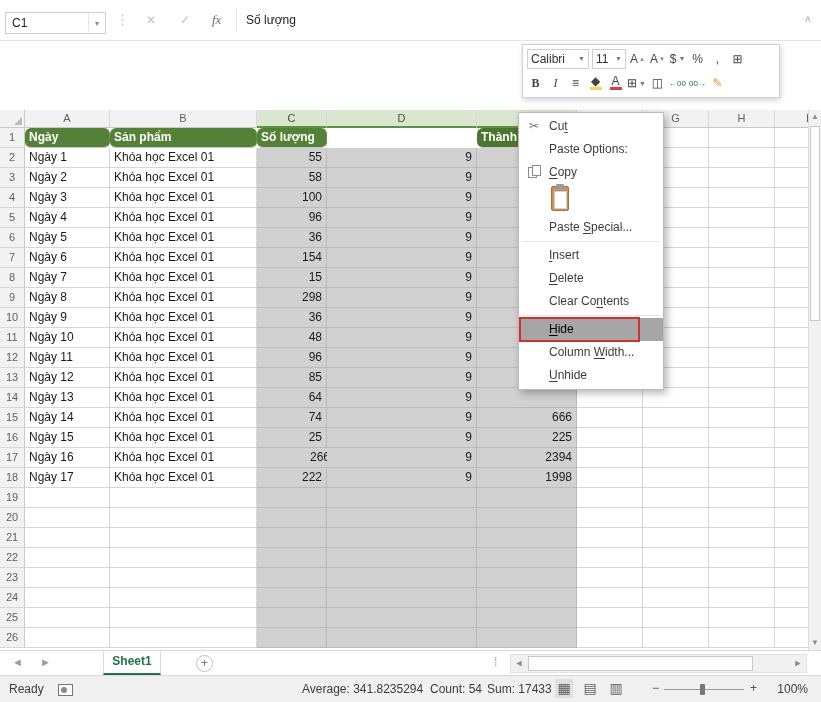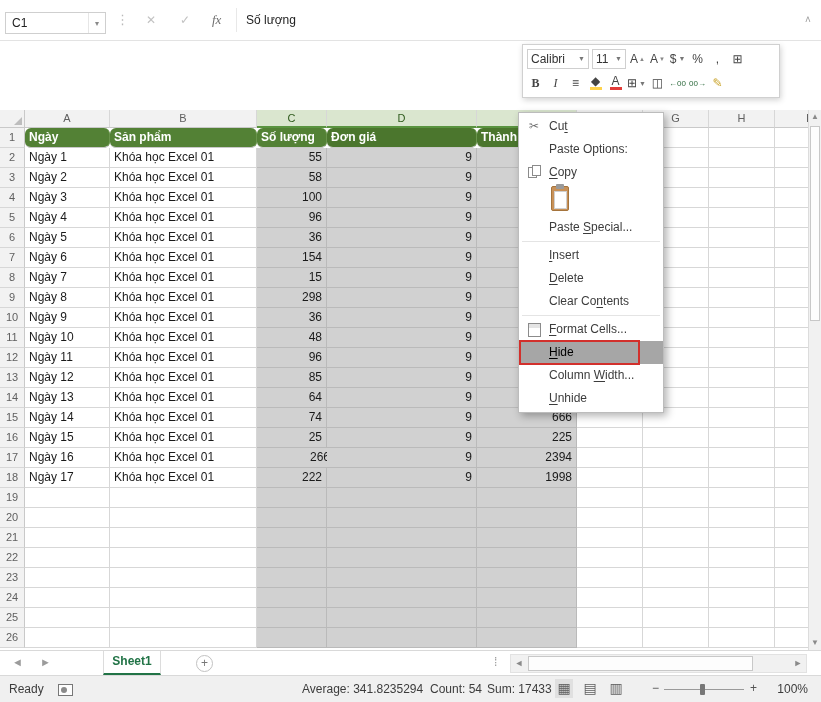--- a/index.html
+++ b/index.html
@@ -214,21 +214,20 @@
         <div class="col-h" style="left: 577px; width: 66px;">F</div>
         <div class="col-h" style="left: 643px; width: 66px;">G</div>
         <div class="col-h" style="left: 709px; width: 66px;">H</div>
         <div class="col-h" style="left: 775px; width: 66px;">I</div>
       </div>
     <div id="grid-body">
         <div class="row-h" style="top: 0px;">1</div>
         <div class="cell cell-green" style="left: 25px; top: 0px; width: 85px;">Ngày</div>
         <div class="cell cell-green" style="left: 110px; top: 0px; width: 147px;">Sản phẩm</div>
         <div class="cell cell-green" style="left: 257px; top: 0px; width: 70px;">Số lượng</div>
-        <div class="cell cell-green cell-green-dark" style="left: 327px; top: 0px; width: 150px;">Đơn giá</div>
         <div class="cell cell-green cell-green-dark" style="left: 477px; top: 0px; width: 100px;">Thành tiền</div>
         <div class="cell" style="left: 577px; top: 0px; width: 66px;"></div>
         <div class="cell" style="left: 643px; top: 0px; width: 66px;"></div>
         <div class="cell" style="left: 709px; top: 0px; width: 66px;"></div>
         <div class="cell" style="left: 775px; top: 0px; width: 66px;"></div>
         <div class="row-h" style="top: 20px;">2</div>
         <div class="cell" style="left: 25px; top: 20px; width: 85px;">Ngày 1</div>
         <div class="cell" style="left: 110px; top: 20px; width: 147px;">Khóa học Excel 01</div>
         <div class="cell cell-sel num" style="left: 257px; top: 20px; width: 70px;">55</div>
         <div class="cell cell-sel num" style="left: 327px; top: 20px; width: 150px;">9</div>
@@ -488,21 +487,20 @@
         <span class="pi-clip">
           <span class="pi-page"></span>
         </span>
       </div>
       <div class="ctx-item"><span class="ctx-label">Paste <u>S</u>pecial...</span></div>
       <div class="ctx-sep"></div>
       <div class="ctx-item"><span class="ctx-label"><u>I</u>nsert</span></div>
       <div class="ctx-item"><span class="ctx-label"><u>D</u>elete</span></div>
       <div class="ctx-item"><span class="ctx-label">Clear Co<u>n</u>tents</span></div>
       <div class="ctx-sep"></div>
-      <div class="ctx-item"><span class="ctx-icon ic-format-cells"></span><span class="ctx-label"><u>F</u>ormat Cells...</span></div>
       <div class="ctx-item ctx-hl"><span class="ctx-label"><u>H</u>ide</span><span class="red-box"></span></div>
       <div class="ctx-item"><span class="ctx-label">Column <u>W</u>idth...</span></div>
       <div class="ctx-item"><span class="ctx-label"><u>U</u>nhide</span></div>
     </div>
 
   <div class="vscroll">
     <span class="vs-arrow vs-up">▲</span>
     <div class="vs-thumb"></div>
     <span class="vs-arrow vs-down">▼</span>
   </div>

